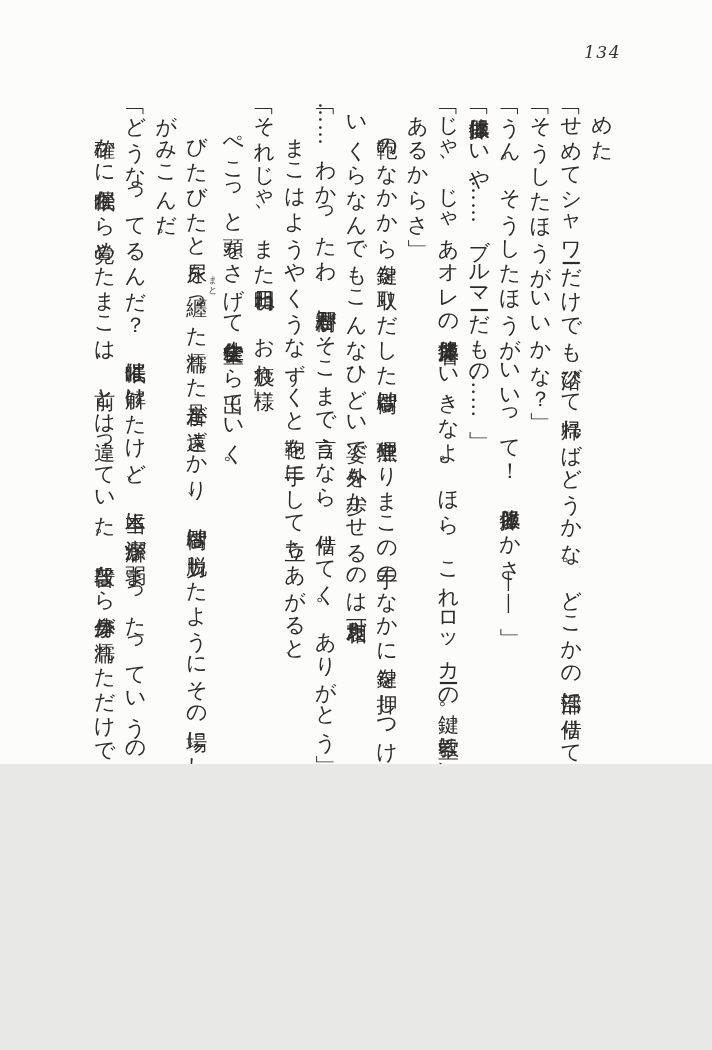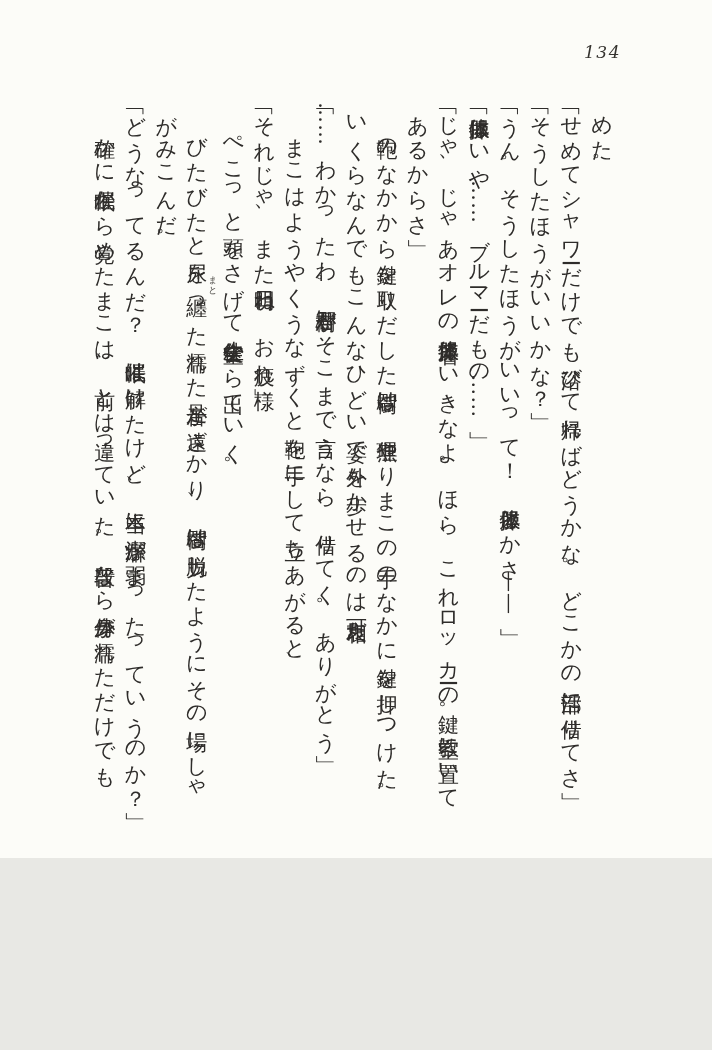--- a/index.html
+++ b/index.html
@@ -4,21 +4,21 @@
 <style>
   :root {
     --bg: #fcfcf8;
     --ink: #2e2c2a;
   }
   * { margin: 0; padding: 0; box-sizing: border-box; }
   html, body { background: #e8e8e4; }
   .page {
     position: relative;
     width: 712px;
-    height: 858px;
+    height: 764px;
     background: var(--bg);
     overflow: hidden;
     font-family: "DejaVu Serif", "Liberation Serif", serif;
     color: var(--ink);
   }
   .page-number {
     position: absolute;
     top: 42px;
     left: 584px;
     font-size: 17px;

